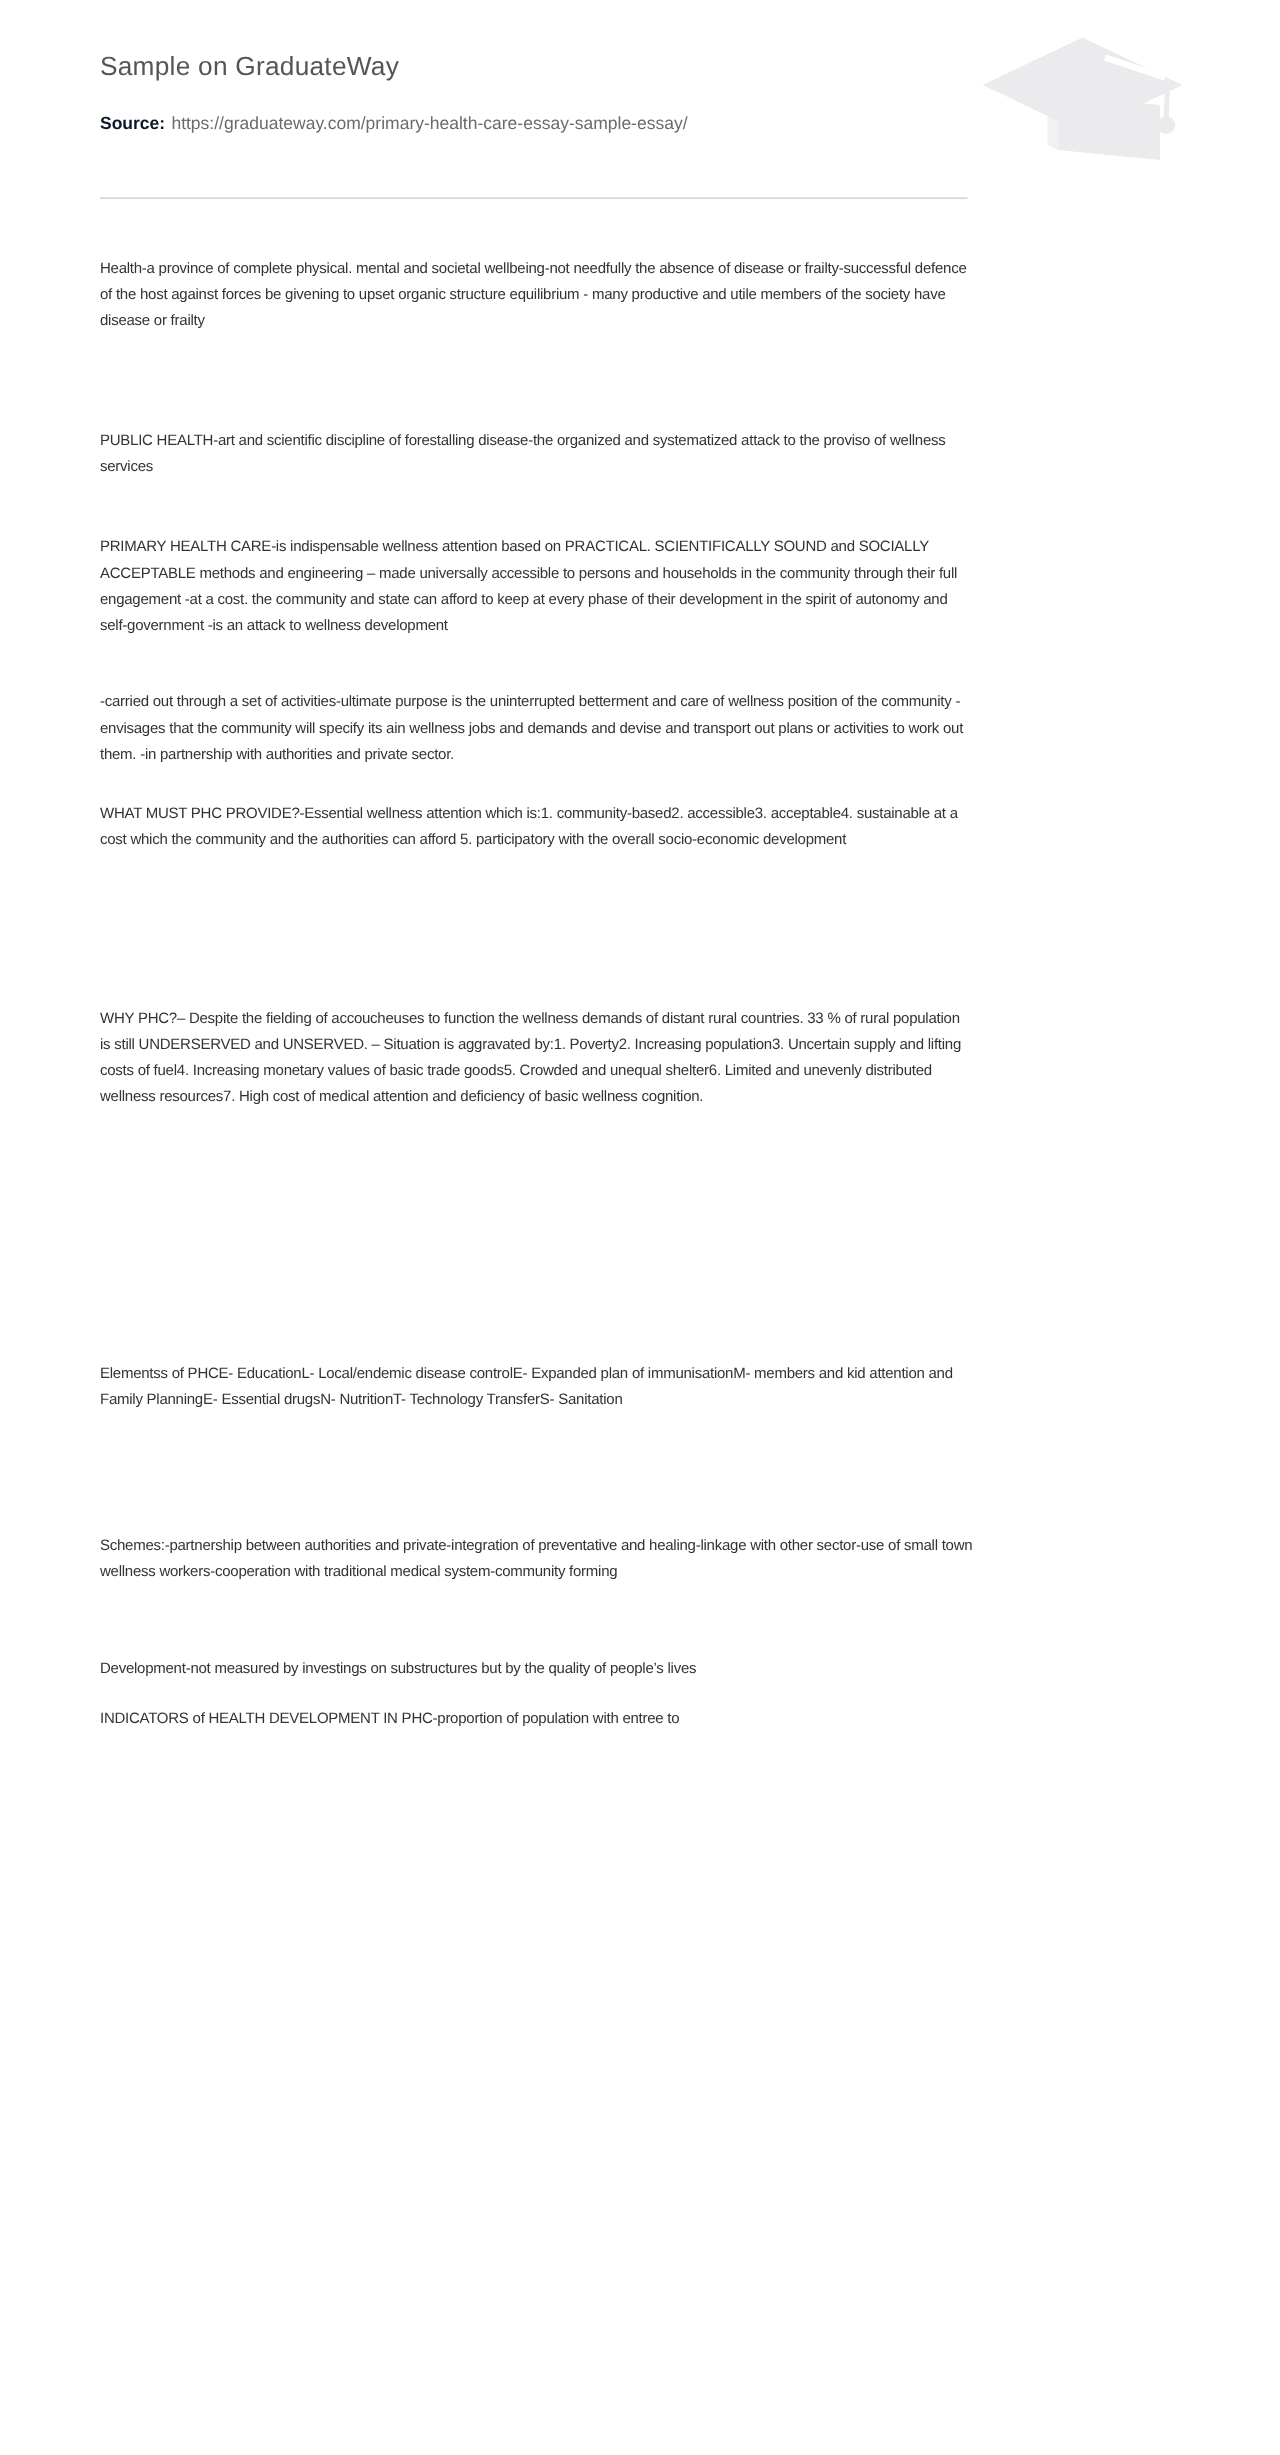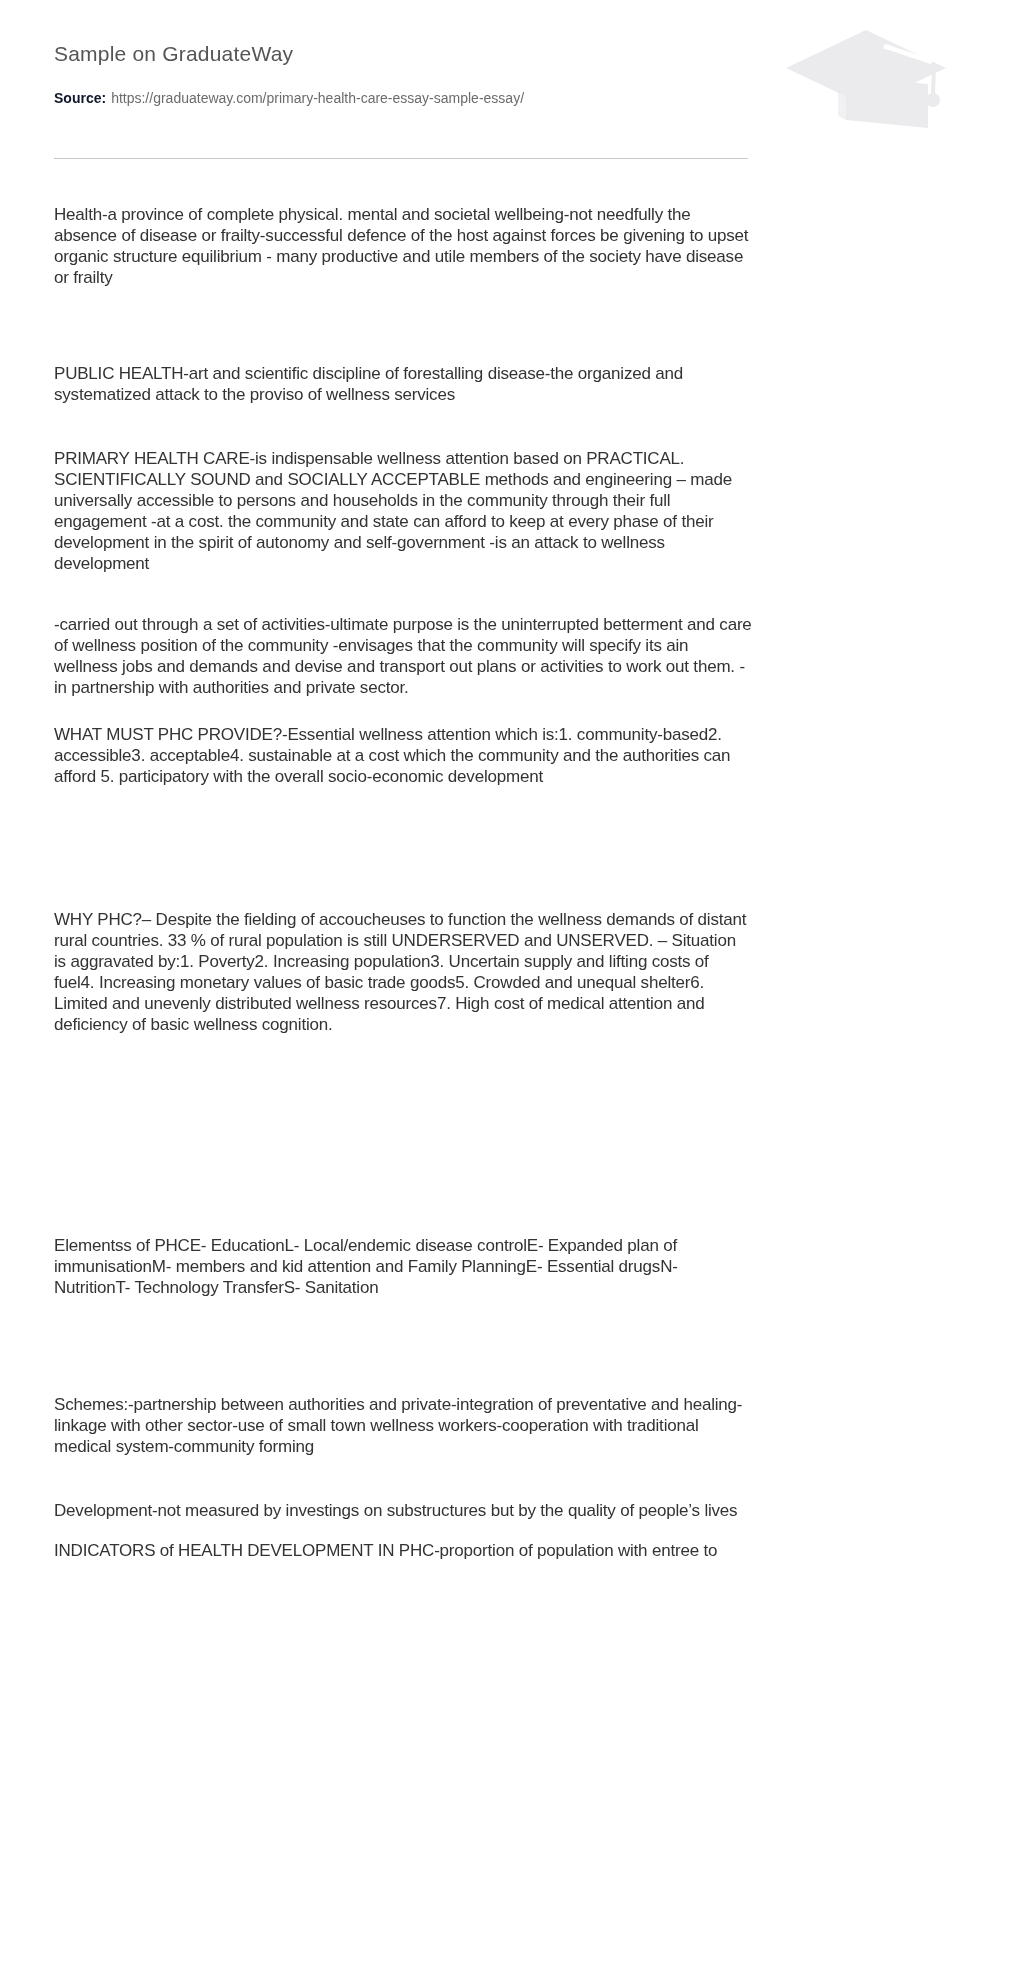--- a/index.html
+++ b/index.html
@@ -11,21 +11,21 @@
   body {
     width: 1024px;
     min-height: 1964px;
     font-family: "Liberation Sans", sans-serif;
     position: relative;
   }
   .page {
     position: relative;
     width: 1024px;
     min-height: 1964px;
-    padding: 42px 0 40px 54px;
+    padding: 42px 0 40px 80px;
   }
   
   .site-heading {
     font-size: 21px;
     font-weight: 400;
     color: #555555;
     margin: 0 0 24px 0;
     letter-spacing: 0.2px;
   }
   .source-line {
@@ -59,21 +59,21 @@
   .essay-title {
     width: 694px;
     text-align: center;
     font-size: 19px;
     font-weight: 700;
     color: #1d1d3b;
     margin: 37px 0 0 0;
   }
   .para {
     width: 698px;
-    font-size: 17px;
+    font-size: 12px;
     line-height: 21px;
     color: #333333;
     letter-spacing: -0.2px;
     margin: 0;
   }
 </style>
 </head>
 <body>
 
 <div class="page">
@@ -116,18 +116,18 @@
     <p class="para" style="margin-top:26px">WHAT MUST PHC PROVIDE?-Essential wellness attention which is:1. community-based2. accessible3. acceptable4. sustainable at a cost which the community and the authorities can afford 5. participatory with the overall socio-economic development</p>
 
     <p class="para" style="margin-top:122px">WHY PHC?– Despite the fielding of accoucheuses to function the wellness demands of distant rural countries. 33 % of rural population is still UNDERSERVED and UNSERVED. – Situation is aggravated by:1. Poverty2. Increasing population3. Uncertain supply and lifting costs of fuel4. Increasing monetary values of basic trade goods5. Crowded and unequal shelter6. Limited and unevenly distributed wellness resources7. High cost of medical attention and deficiency of basic wellness cognition.</p>
 
     <p class="para" style="margin-top:200px">Elementss of PHCE- EducationL- Local/endemic disease controlE- Expanded plan of immunisationM- members and kid attention and Family PlanningE- Essential drugsN- NutritionT- Technology TransferS- Sanitation</p>
 
     <p class="para" style="margin-top:96px">Schemes:-partnership between authorities and private-integration of preventative and healing-linkage with other sector-use of small town wellness workers-cooperation with traditional medical system-community forming</p>
 
 
 
-    <p class="para" style="margin-top:43px">Development-not measured by investings on substructures but by the quality of people’s lives</p>
+    <p class="para" style="margin-top:56px">Development-not measured by investings on substructures but by the quality of people’s lives</p>
 
     <p class="para" style="margin-top:19px">INDICATORS of HEALTH DEVELOPMENT IN PHC-proportion of population with entree to</p>
   </main>
 
 </div>
 
 </body></html>

